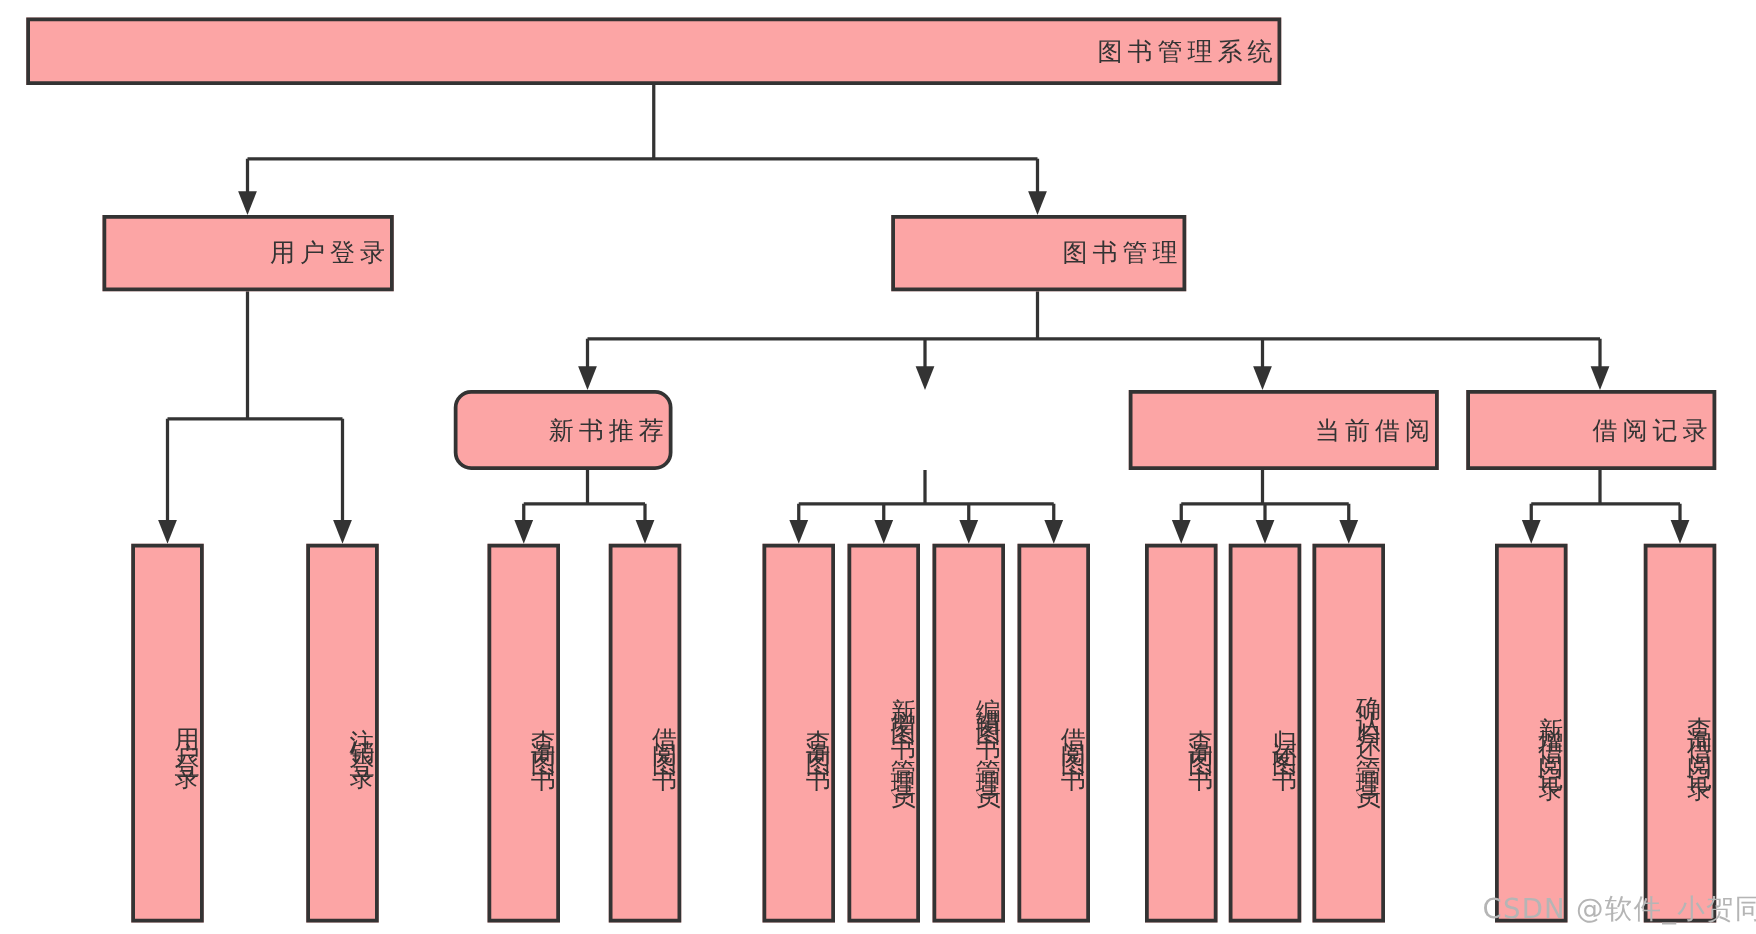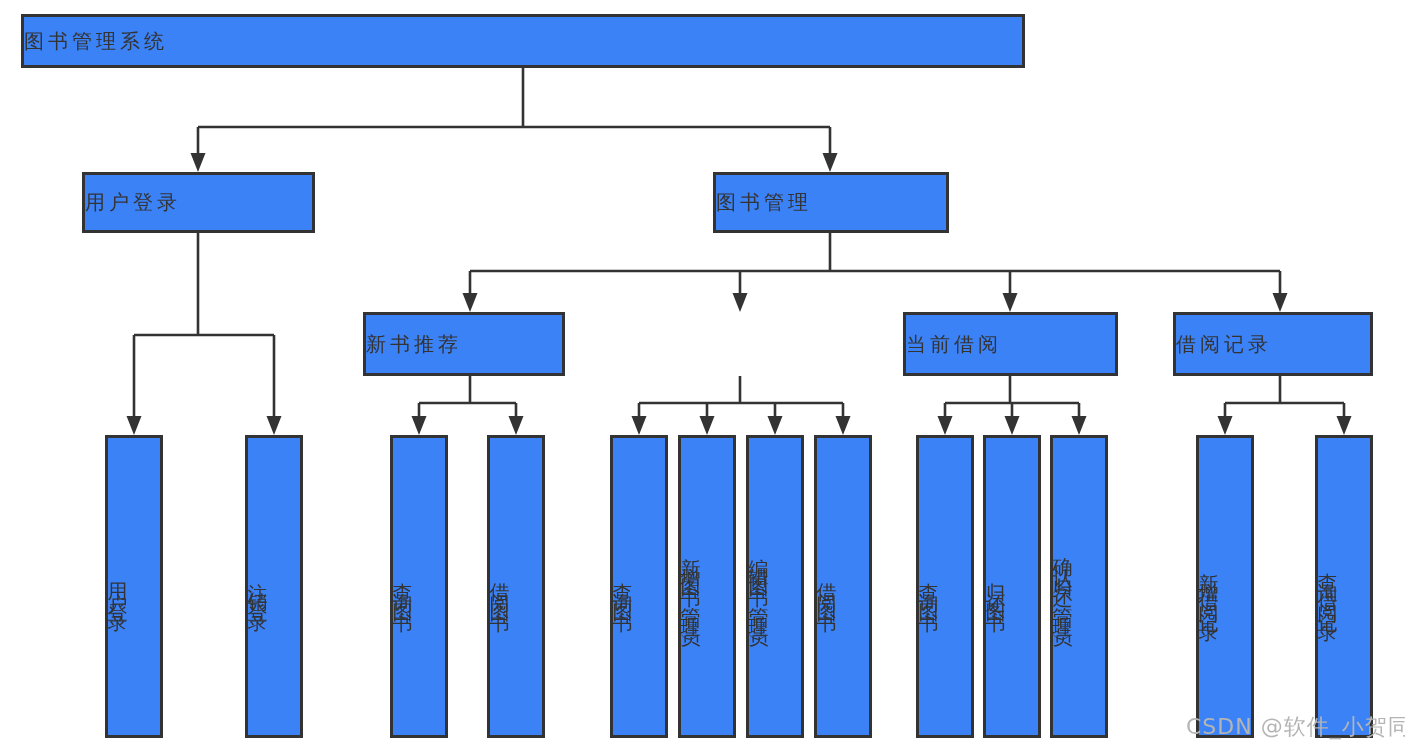--- a/index.html
+++ b/index.html
@@ -14,24 +14,24 @@
     width:1405px;
     height:747px;
     background:var(--bg);
     font-family:"DejaVu Sans", sans-serif;
     overflow:hidden;
   }
   .node{
     position:absolute;
     box-sizing:border-box;
     border:3px solid var(--line);
-    background:#3b82f6;
+    background:#fca5a5;
     display:flex;
     align-items:center;
-    justify-content:flex-start;
+    justify-content:flex-end;
     color:var(--text);
     z-index:2;
   }
   .node .lbl{
     font-size:20px;
     letter-spacing:4px;
     white-space:nowrap;
   }
   .leaf .lbl{
     writing-mode:vertical-rl;
@@ -89,24 +89,24 @@
     <span class="lbl">图书管理系统</span>
   </div>
 
   <div class="node" style="left:82px;top:172px;width:233px;height:61px;">
     <span class="lbl">用户登录</span>
   </div>
   <div class="node" style="left:713px;top:172px;width:236px;height:61px;">
     <span class="lbl">图书管理</span>
   </div>
 
-  <div class="node" style="left:363px;top:312px;width:202px;height:64px;">
+  <div class="node" style="left:363px;top:312px;width:175px;height:64px;border-radius:14px;">
     <span class="lbl">新书推荐</span>
   </div>
-  <div class="node" style="left:903px;top:312px;width:215px;height:64px;">
+  <div class="node" style="left:903px;top:312px;width:248px;height:64px;">
     <span class="lbl">当前借阅</span>
   </div>
   <div class="node" style="left:1173px;top:312px;width:200px;height:64px;">
     <span class="lbl">借阅记录</span>
   </div>
 
   <div class="node leaf" style="left:105px;top:435px;width:58px;height:303px;">
     <span class="lbl">用户登录</span>
   </div>
   <div class="node leaf" style="left:245px;top:435px;width:58px;height:303px;">

